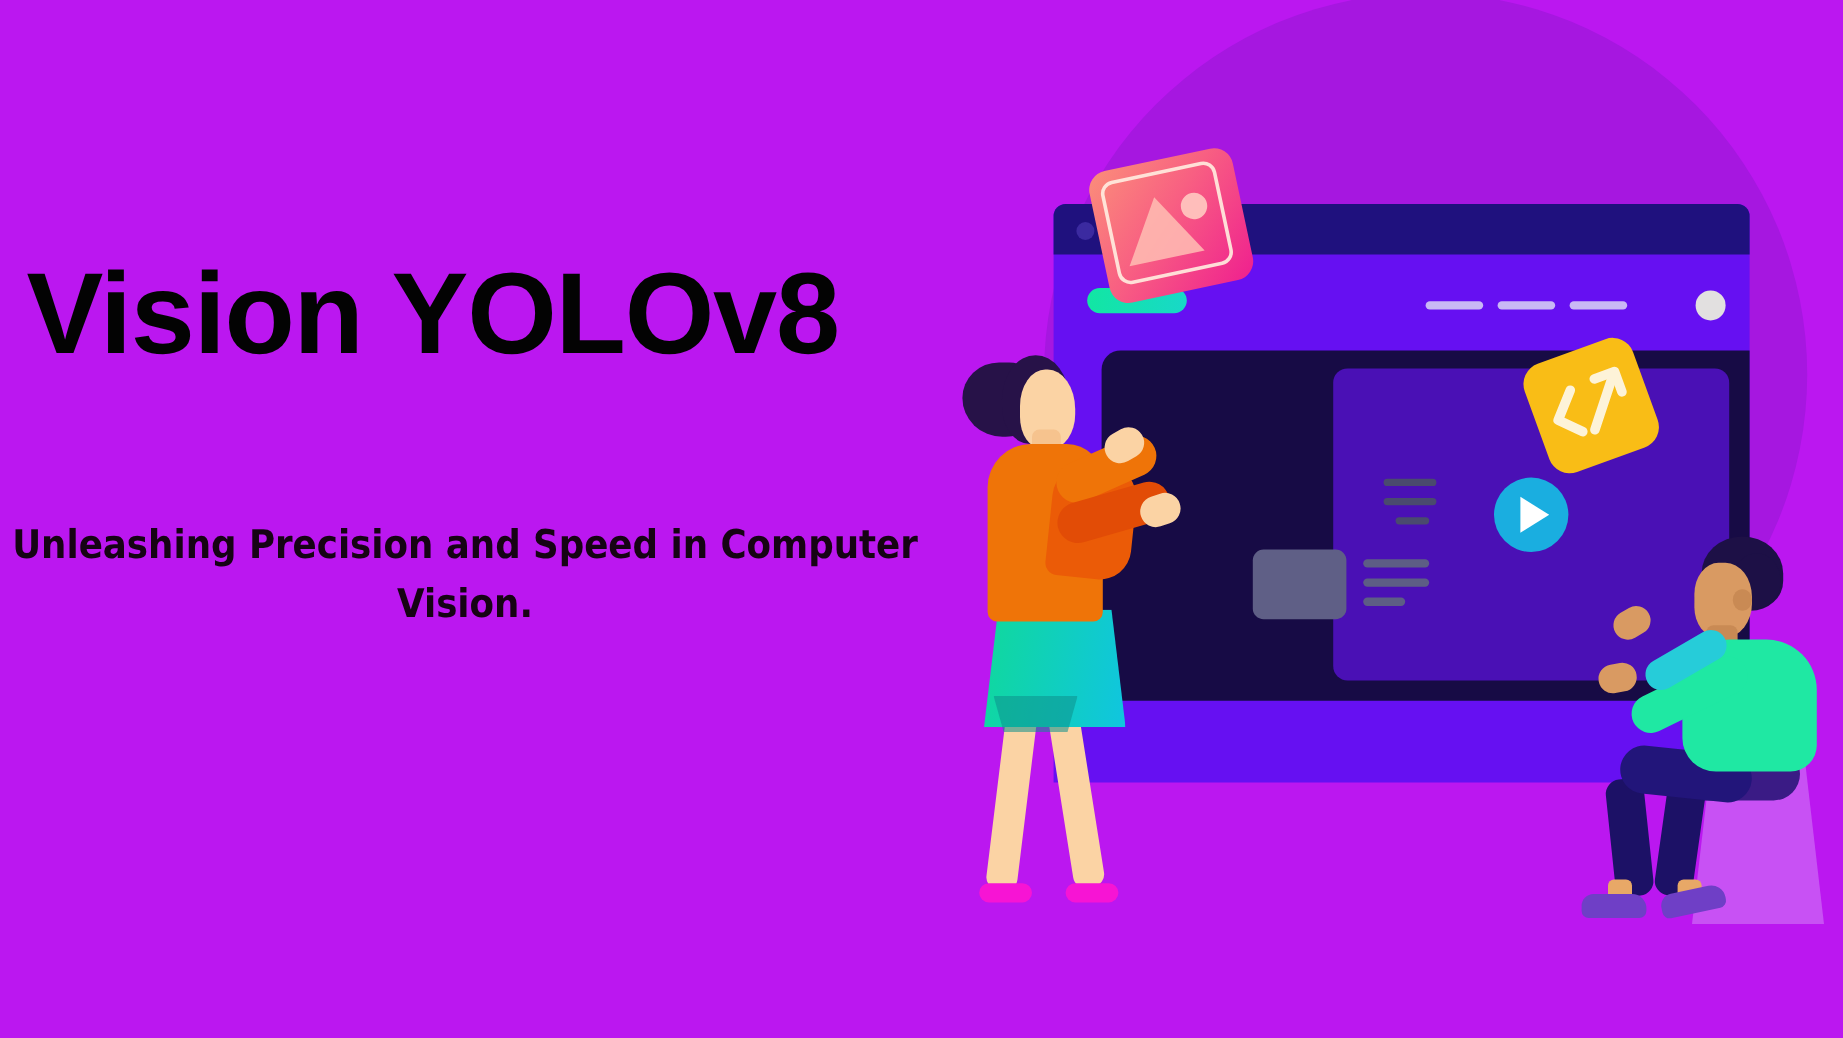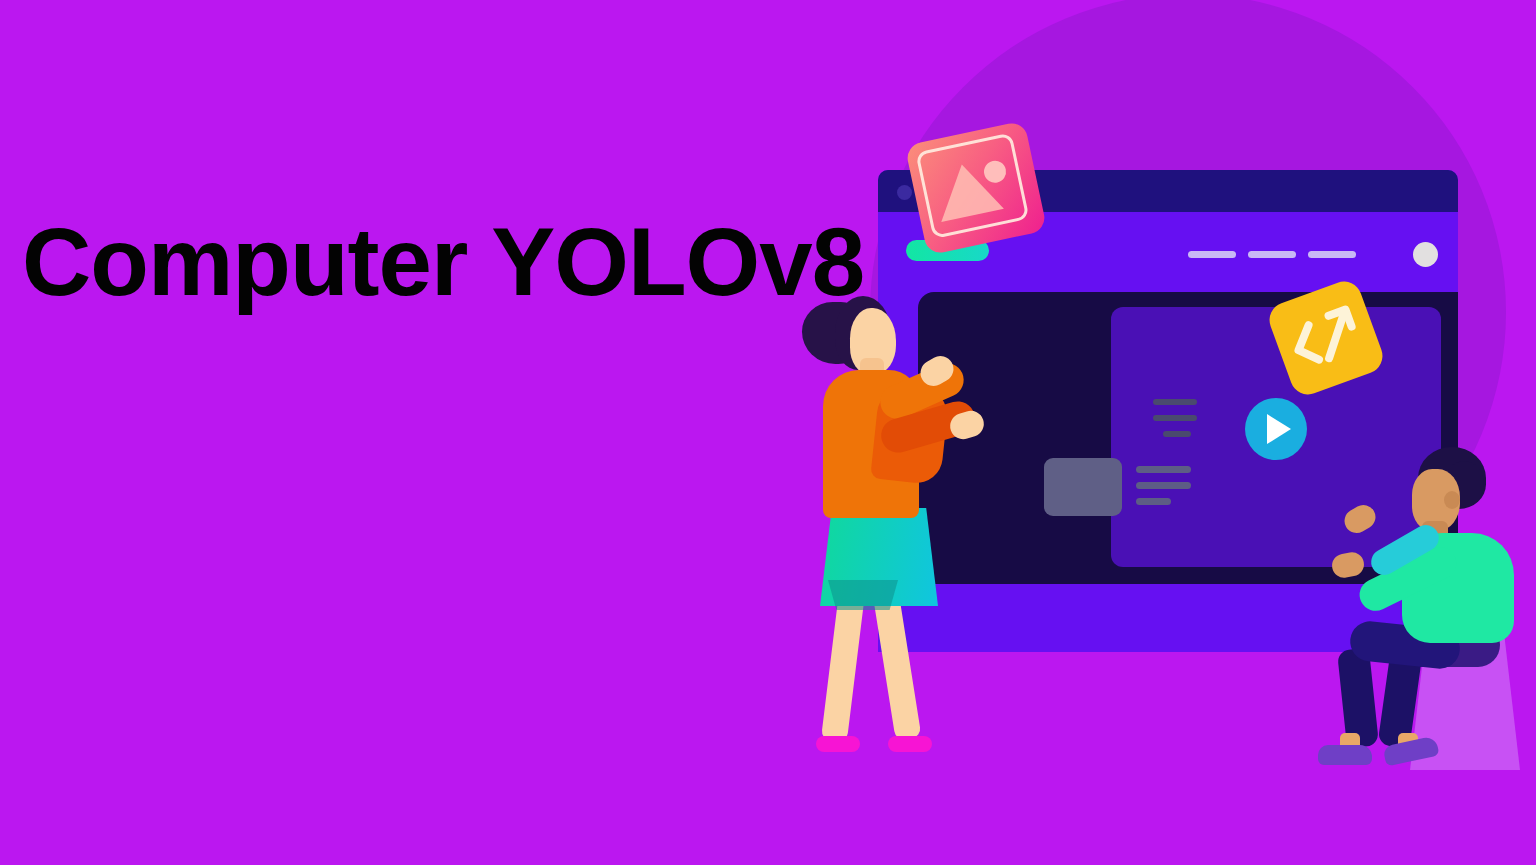--- a/index.html
+++ b/index.html
@@ -437,21 +437,22 @@
     width: 776px; height: 40px;
     background: transparent;
   }
 </style>
 </head>
 <body>
 
 <div id="stage">
 
   <div id="text-block">
-    <div id="title">Computer YOLOv8</div>
+    <div id="title">Vision YOLOv8</div>
+    <div id="subtitle">Unleashing Precision and Speed in Computer Vision.</div>
   </div>
 
   <div id="illustration">
 
     <div class="abs" id="bg-circle"></div>
     <div class="abs" id="light-beam"></div>
 
     <div class="abs" id="browser">
 
       <div class="abs" id="titlebar"></div>

